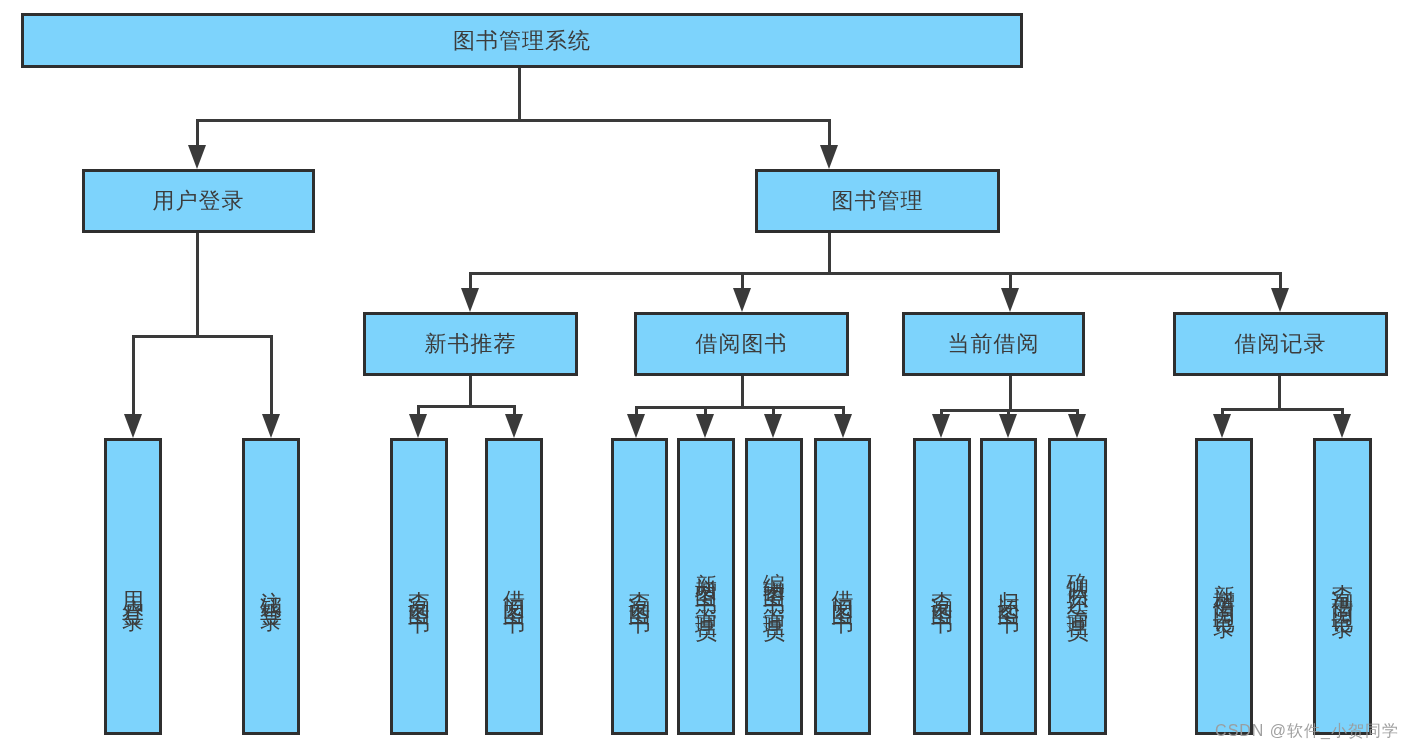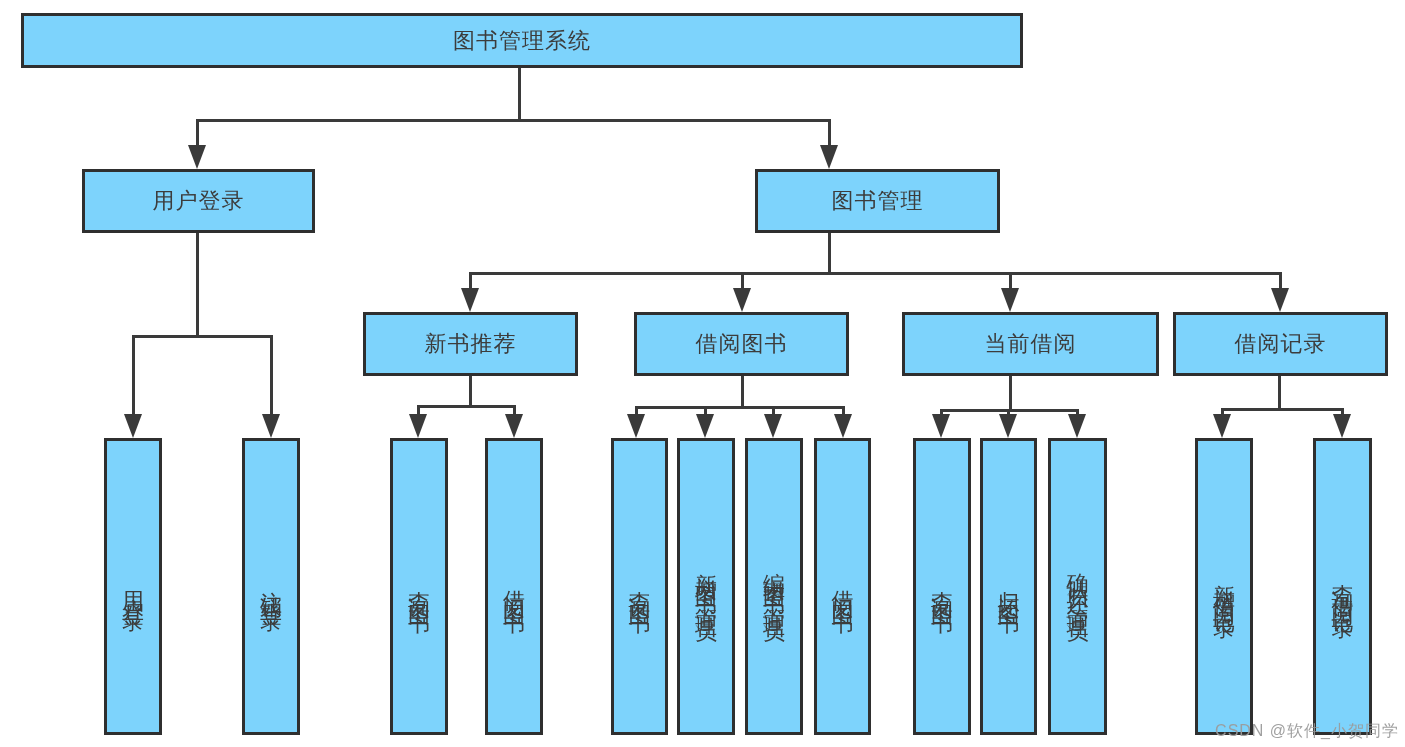--- a/index.html
+++ b/index.html
@@ -69,21 +69,21 @@
 
 <div id="canvas">
 
   <div class="box" style="left:21px; top:13px; width:1002px; height:55px;">图书管理系统</div>
 
   <div class="box" style="left:82px; top:169px; width:233px; height:64px;">用户登录</div>
   <div class="box" style="left:711px; top:169px; width:245px; height:64px;margin-left:44px;">图书管理</div>
 
   <div class="box" style="left:363px; top:312px; width:215px; height:64px;">新书推荐</div>
   <div class="box" style="left:634px; top:312px; width:215px; height:64px;">借阅图书</div>
-  <div class="box" style="left:902px; top:312px; width:257px; height:64px;">当前借阅</div>
+  <div class="box" style="left:902px; top:312px; width:183px; height:64px;">当前借阅</div>
   <div class="box" style="left:1173px; top:312px; width:215px; height:64px;">借阅记录</div>
 
   <div class="box leaf" style="left:104px; top:438px; width:58px; height:297px;">用户登录</div>
   <div class="box leaf" style="left:242px; top:438px; width:58px; height:297px;">注销登录</div>
 
   <div class="box leaf" style="left:390px; top:438px; width:58px; height:297px;">查询图书</div>
   <div class="box leaf" style="left:485px; top:438px; width:58px; height:297px;">借阅图书</div>
 
   <div class="box leaf" style="left:611px; top:438px; width:57px; height:297px;">查询图书</div>
   <div class="box leaf" style="left:677px; top:438px; width:58px; height:297px;">新增图书（管理员）</div>

